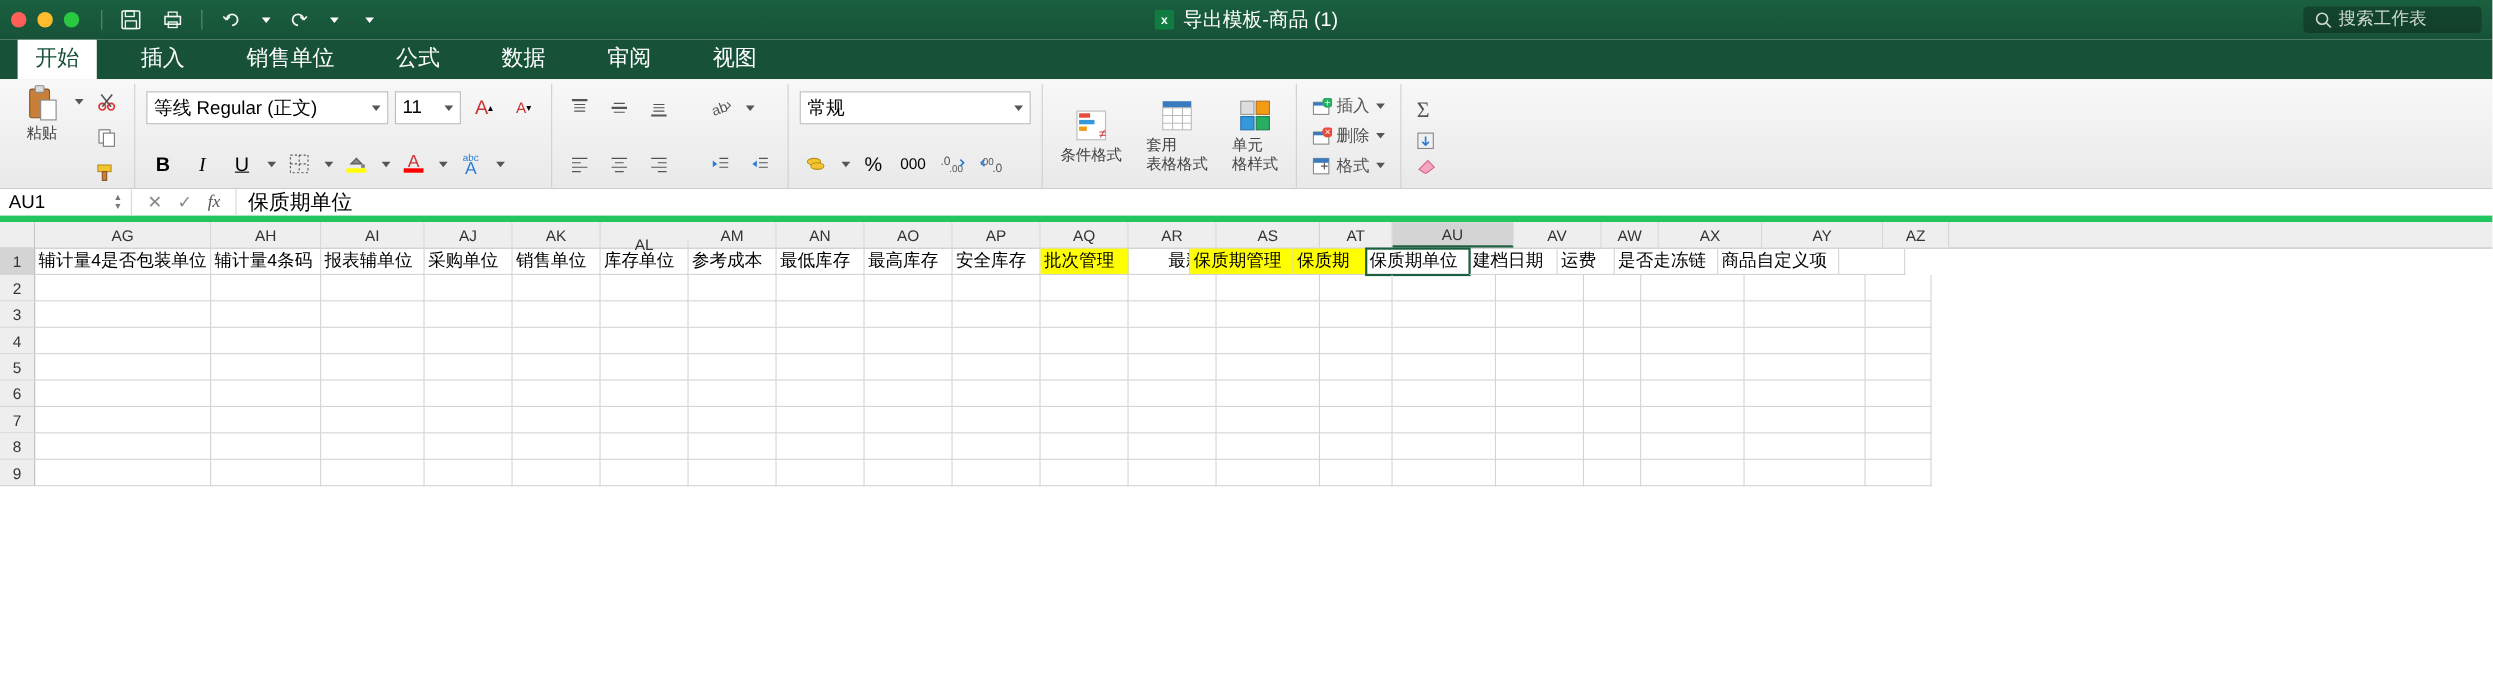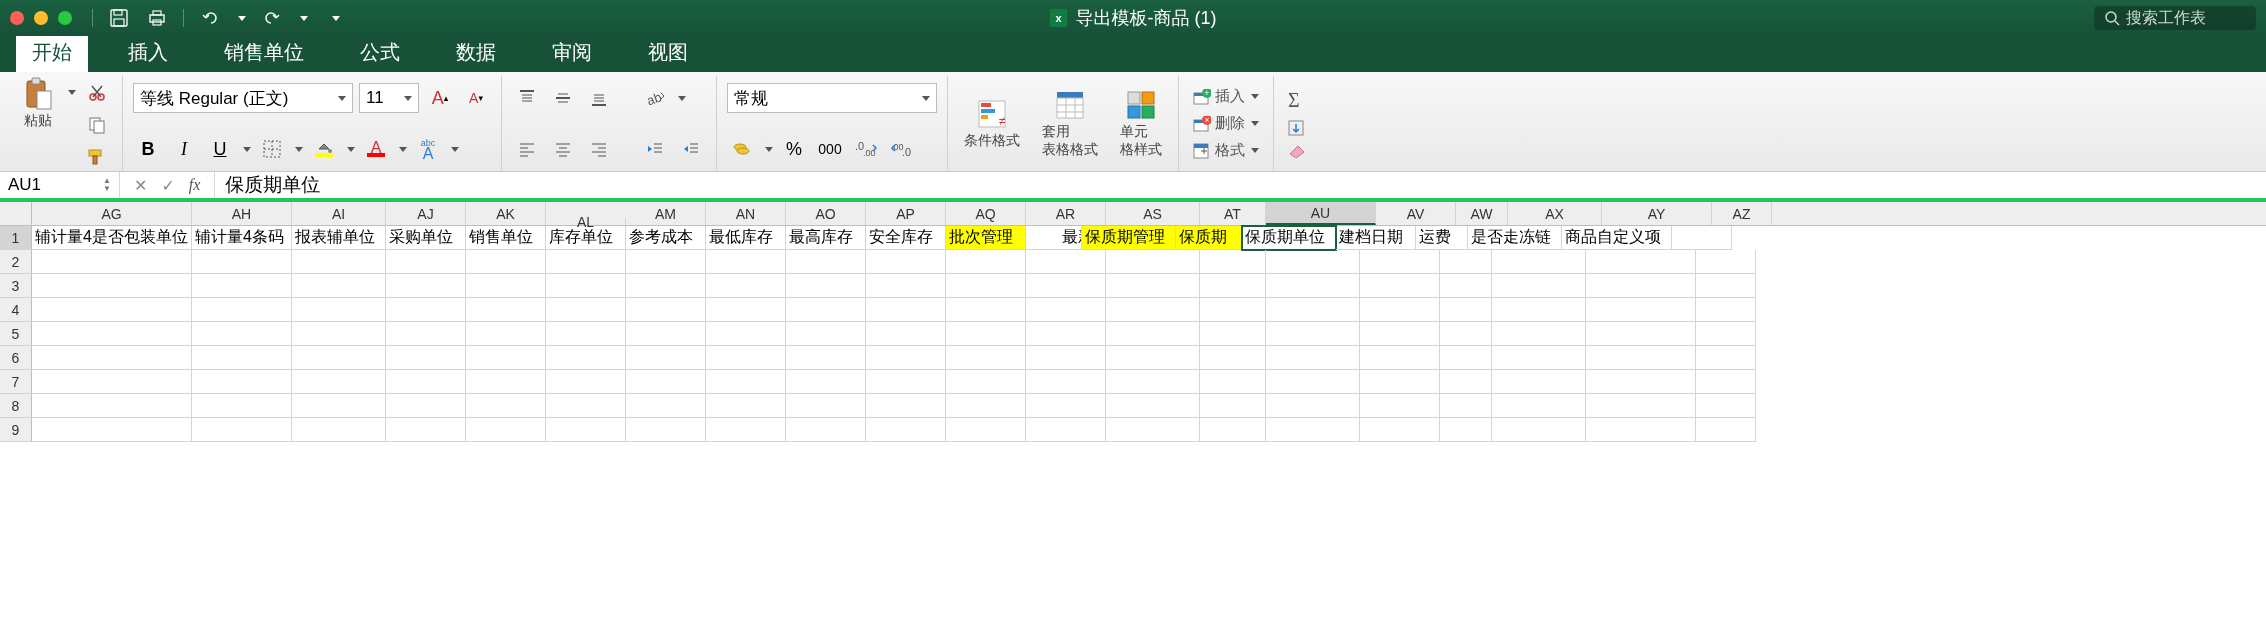--- a/index.html
+++ b/index.html
@@ -33,21 +33,21 @@
 
 .dd-caret{width:0;height:0;border-left:4px solid transparent;border-right:4px solid transparent;border-top:5px solid #555; margin-left:2px;}
 .combo { height:30px; background:#fff; border:1px solid #bcbcbc; display:flex; align-items:center; padding:0 6px; font-size:17px; gap:6px;}
 .combo.font{width:220px;} .combo.size{width:60px;}
 .rb-btn{width:30px;height:30px;display:flex;align-items:center;justify-content:center;border:1px solid transparent;cursor:pointer;border-radius:2px;}
 .color-bar{width:18px;height:4px;margin-top:-2px;}
 
 .small-stack{display:flex;flex-direction:column;gap:2px;}
 .small-row{display:flex;align-items:center;gap:4px;font-size:15px;color:#555;cursor:pointer;padding:1px 4px;}
 
-.formula-row{height:30px;border-bottom:4px solid #22c55e;display:flex;align-items:center;background:#fff;}
+.formula-row{height:30px;border-bottom:6px solid #22c55e;display:flex;align-items:center;background:#fff;}
 .name-box{width:120px;height:100%;display:flex;align-items:center;padding:0 8px;font-size:17px;border-right:1px solid #d8d8d8;}
 .name-stepper{display:flex;flex-direction:column;margin-left:auto;}
 .name-stepper span{font-size:8px;line-height:8px;color:#777;cursor:pointer;}
 .fx-controls{display:flex;align-items:center;gap:14px;padding:0 14px;color:#888;}
 .fx-controls .fx{font-style:italic;font-family:Georgia,serif;color:#555;}
 .fx-input{flex:1;padding:0 10px;font-size:19px;}
 
 .sheet{position:relative;}
 .col-headers{display:flex;height:24px;background:#eee;border-bottom:1px solid #bfbfbf;}
 .corner{width:32px;background:#eee;border-right:1px solid #bfbfbf;border-bottom:1px solid #bfbfbf;height:24px;}

